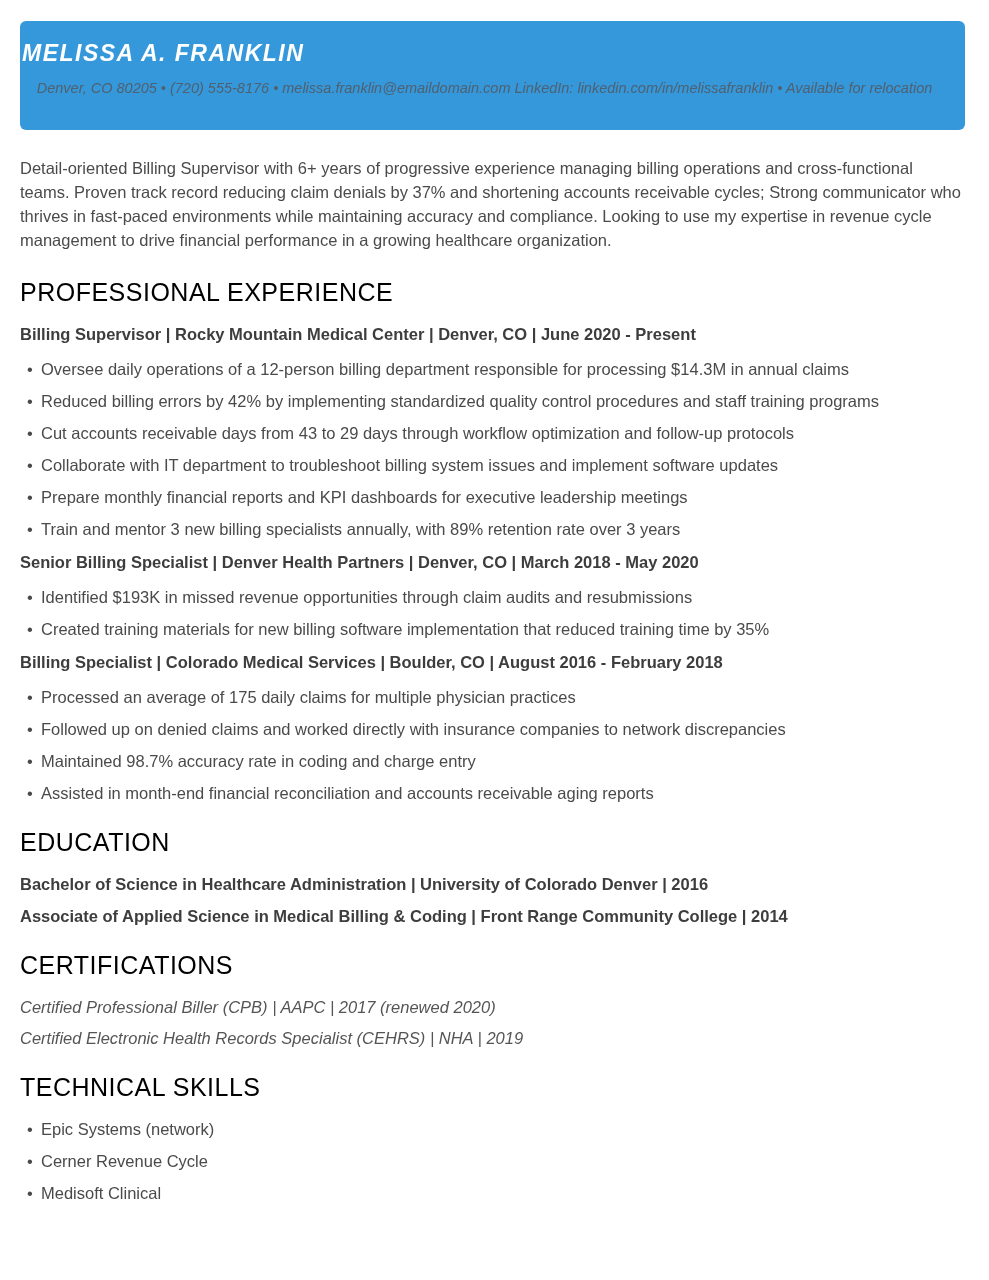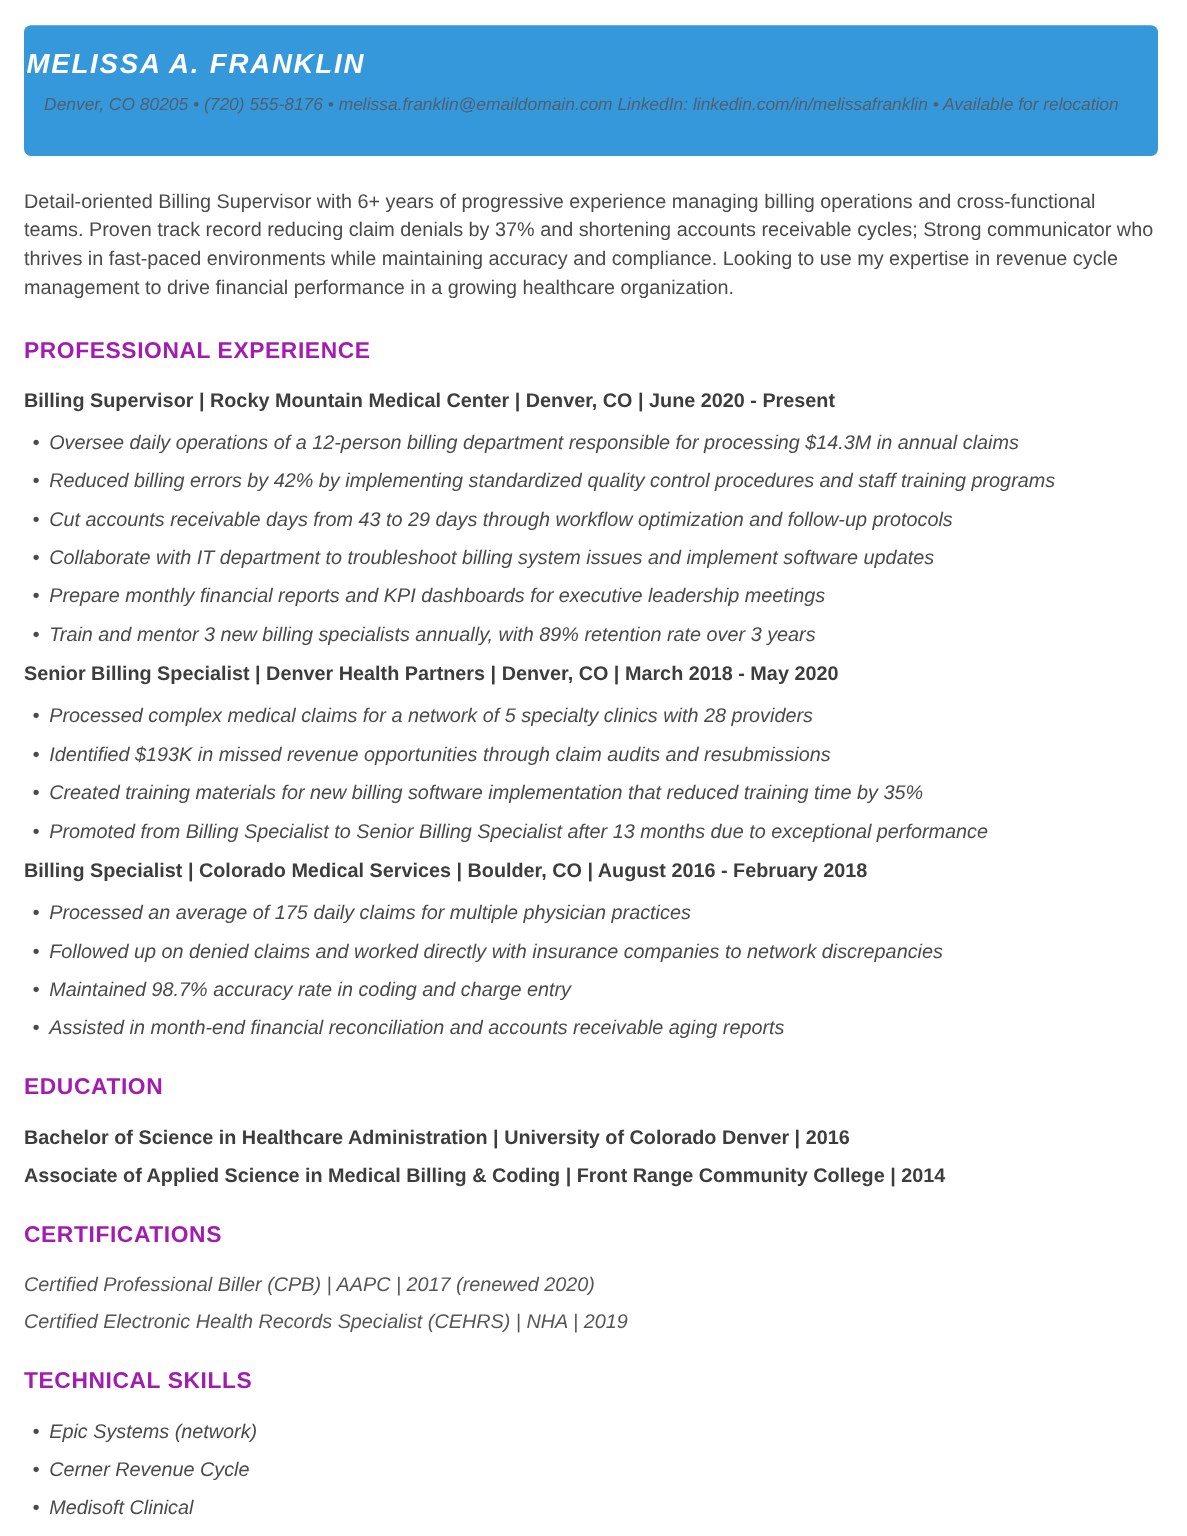--- a/index.html
+++ b/index.html
@@ -40,23 +40,23 @@
 
   
   .summary {
     margin: 0 0 29px 0;
     line-height: 24px;
   }
 
   
   h2 {
     margin: 26px 0 18px 0;
-    color: #a21caf;
-    font-size: 19px;
-    font-weight: bold;
+    color: #000000;
+    font-size: 25px;
+    font-weight: normal;
     letter-spacing: 0.5px;
     line-height: 23px;
   }
 
   
   .job, .degree {
     margin: 0 0 11px 0;
     font-weight: bold;
     color: #3d3d3d;
     line-height: 24px;
@@ -73,21 +73,20 @@
   ul.bullets {
     list-style: none;
     margin: 0 0 9px 0;
     padding: 0;
   }
   ul.bullets li {
     position: relative;
     padding-left: 21px;
     margin: 0 0 8px 0;
     line-height: 24px;
-    font-style: italic;
   }
   ul.bullets li::before {
     content: "\2022";
     position: absolute;
     left: 7px;
     top: 0;
     color: #4a4a4a;
   }
 </style>
 </head>
@@ -107,24 +106,22 @@
   <li>Oversee daily operations of a 12-person billing department responsible for processing $14.3M in annual claims</li>
   <li>Reduced billing errors by 42% by implementing standardized quality control procedures and staff training programs</li>
   <li>Cut accounts receivable days from 43 to 29 days through workflow optimization and follow-up protocols</li>
   <li>Collaborate with IT department to troubleshoot billing system issues and implement software updates</li>
   <li>Prepare monthly financial reports and KPI dashboards for executive leadership meetings</li>
   <li>Train and mentor 3 new billing specialists annually, with 89% retention rate over 3 years</li>
 </ul>
 
 <p class="job">Senior Billing Specialist | Denver Health Partners | Denver, CO | March 2018 - May 2020</p>
 <ul class="bullets">
-  <li>Processed complex medical claims for a network of 5 specialty clinics with 28 providers</li>
   <li>Identified $193K in missed revenue opportunities through claim audits and resubmissions</li>
   <li>Created training materials for new billing software implementation that reduced training time by 35%</li>
-  <li>Promoted from Billing Specialist to Senior Billing Specialist after 13 months due to exceptional performance</li>
 </ul>
 
 <p class="job">Billing Specialist | Colorado Medical Services | Boulder, CO | August 2016 - February 2018</p>
 <ul class="bullets">
   <li>Processed an average of 175 daily claims for multiple physician practices</li>
   <li>Followed up on denied claims and worked directly with insurance companies to network discrepancies</li>
   <li>Maintained 98.7% accuracy rate in coding and charge entry</li>
   <li>Assisted in month-end financial reconciliation and accounts receivable aging reports</li>
 </ul>
 

